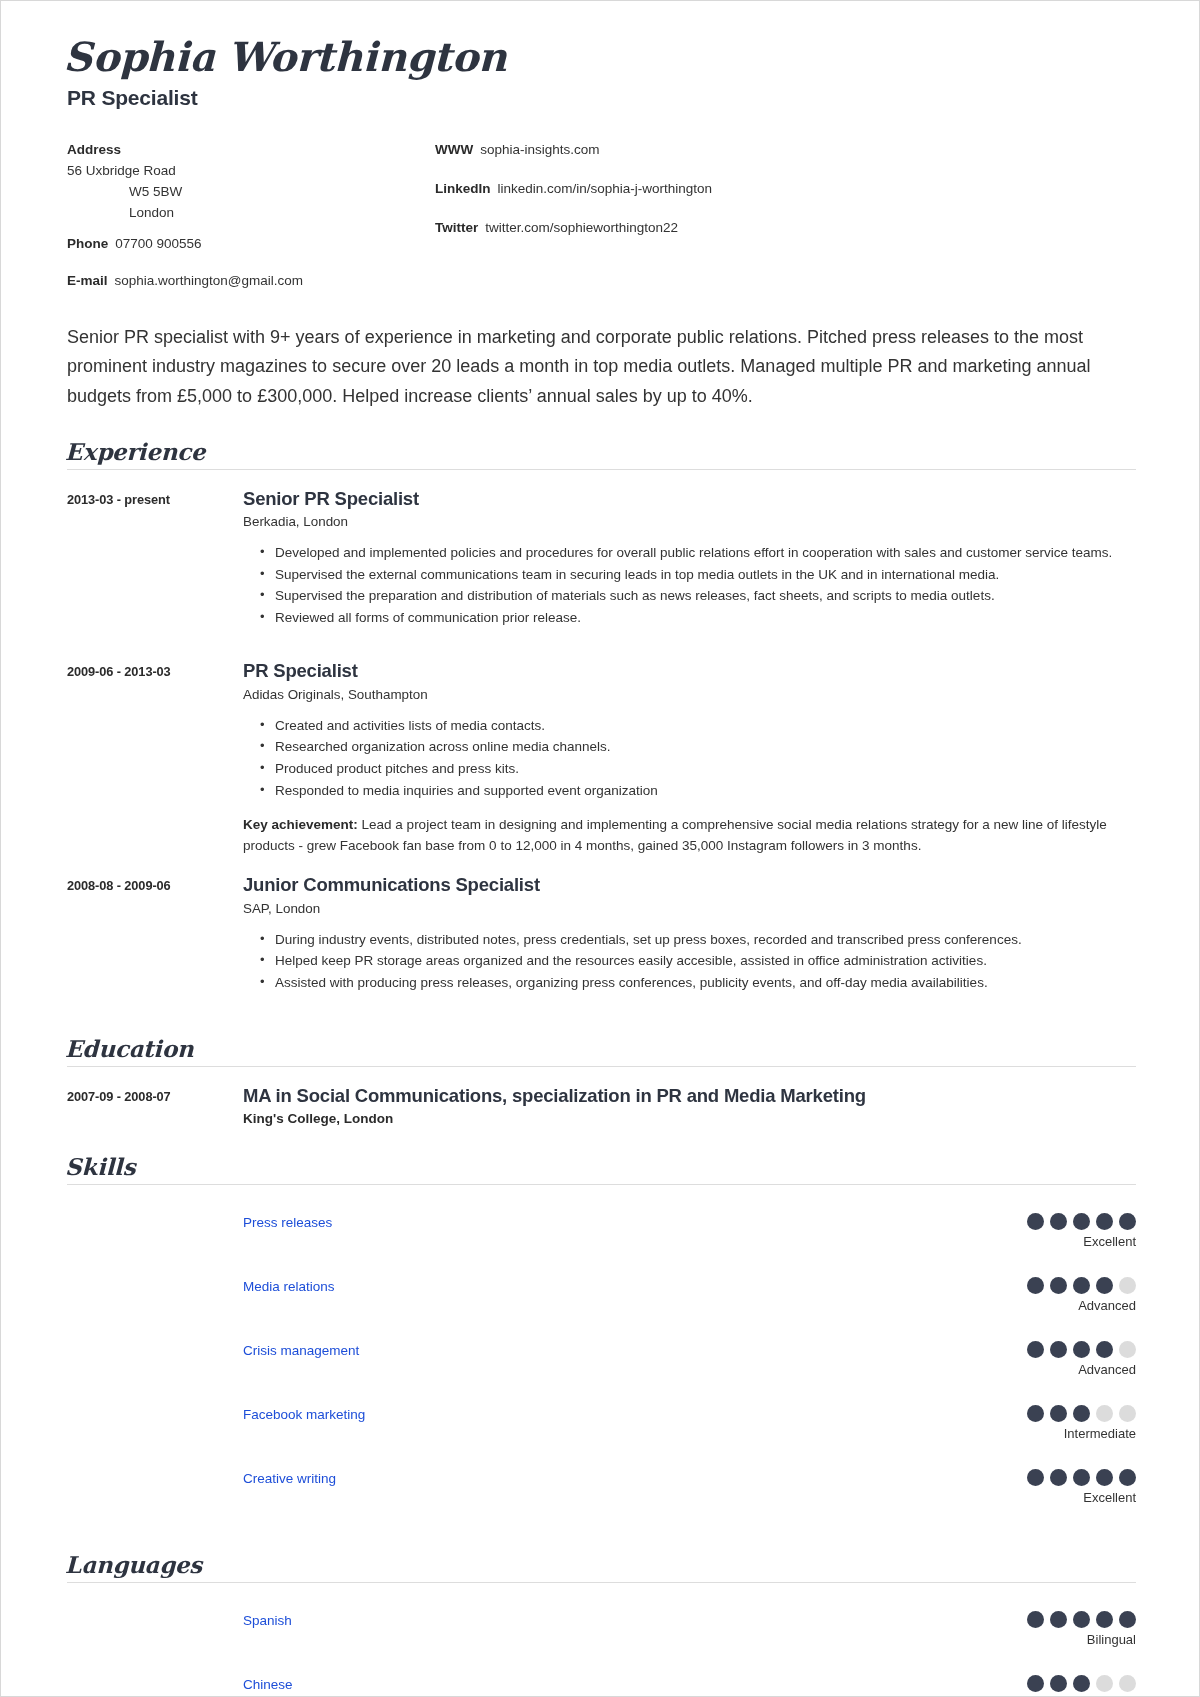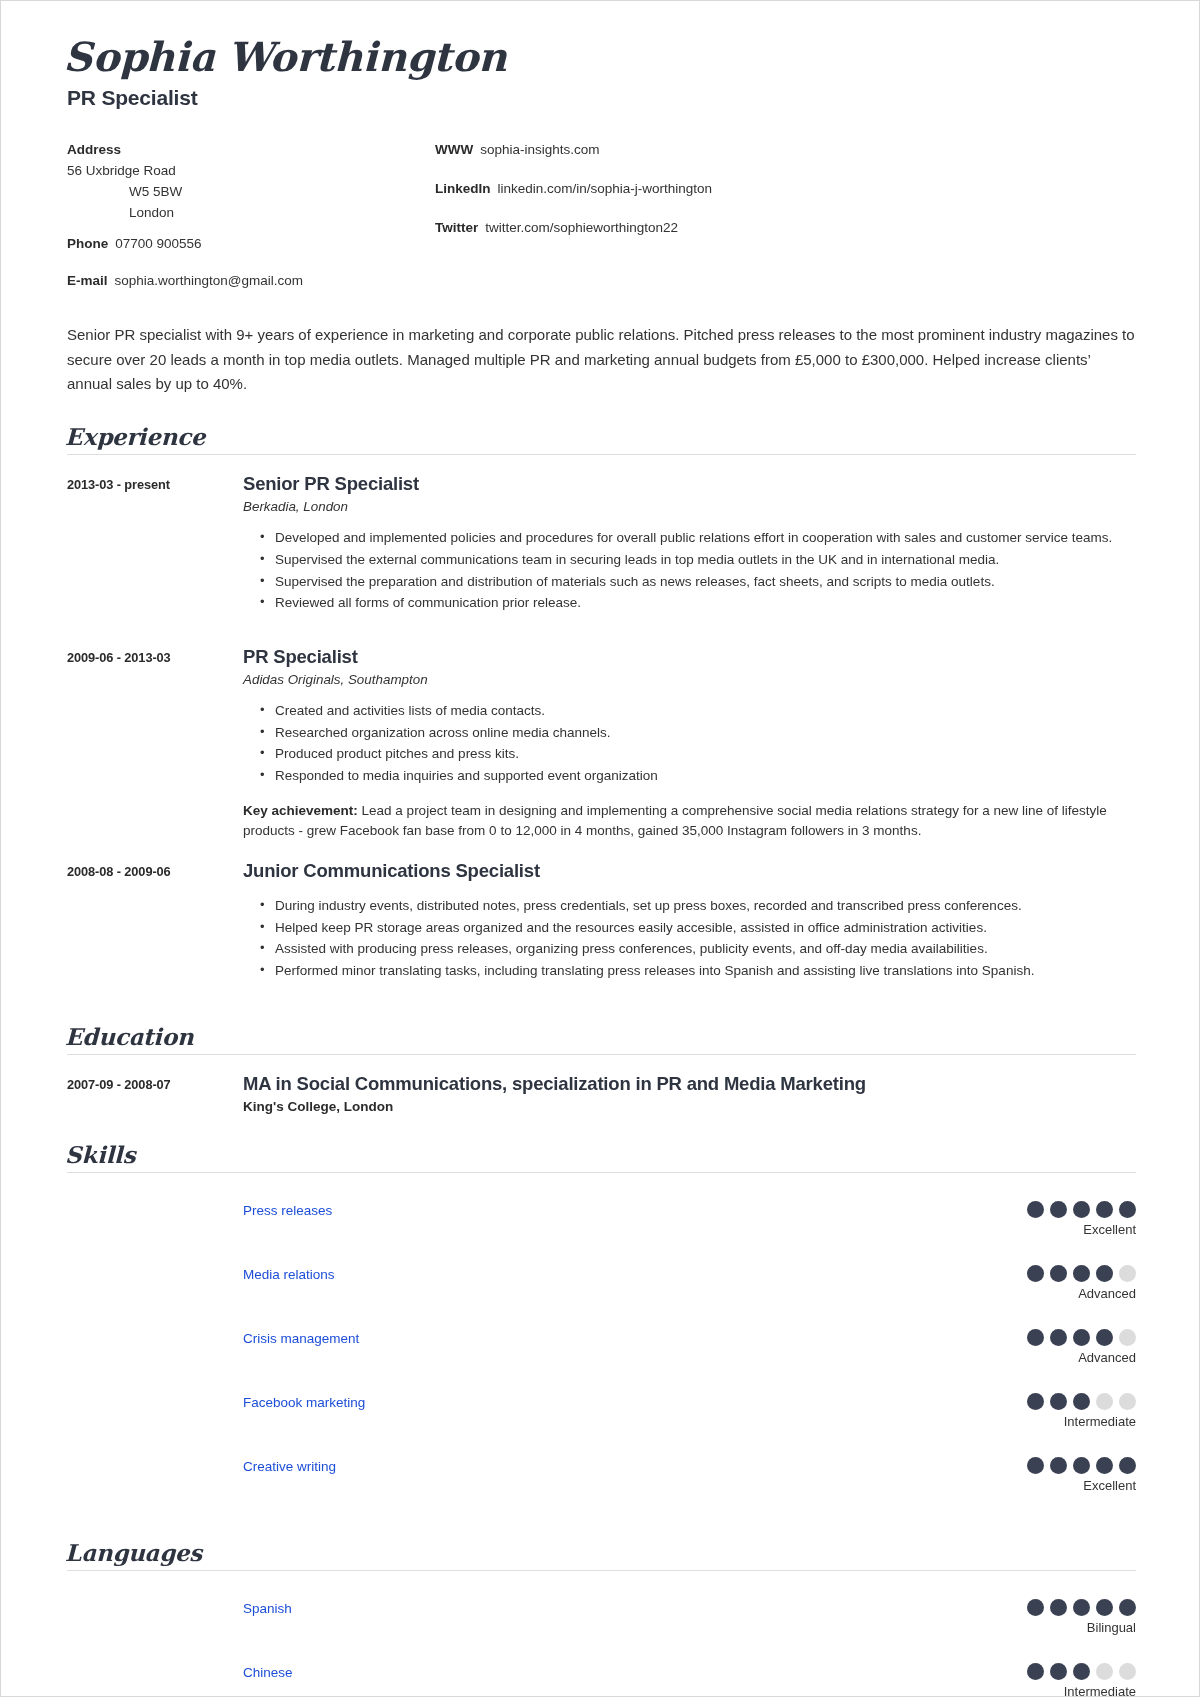--- a/index.html
+++ b/index.html
@@ -51,21 +51,21 @@
   .c-row.tight { margin-bottom: 0; flex-direction: column; }
   .c-label { font-weight: bold; color: #2b2b2b; white-space: nowrap; margin-right: 7px; }
   .c-val { color: #333333; }
   .c-sub { font-size: 13.5px; line-height: 1.55; color: #333333; padding-left: 62px; }
   .c-sub.addr2 { padding-left: 62px; }
   .gap-sm { height: 11px; }
   .gap-md { height: 13px; }
 
   
   .summary {
-    font-size: 15px;
+    font-size: 18px;
     line-height: 1.62;
     color: #333333;
     margin: 26px 0 0 0;
     text-align: left;
   }
 
   
   .section { margin-top: 27px; }
   .section-title {
     font-family: "DejaVu Serif", "Liberation Serif", serif;
@@ -96,21 +96,20 @@
   .entry-role {
     font-size: 18.5px;
     font-weight: bold;
     color: #2e3440;
     line-height: 1.25;
     margin-bottom: 4px;
     letter-spacing: -0.2px;
   }
   .entry-company {
     font-size: 13.4px;
-    font-style: italic;
     color: #333333;
     margin-bottom: 4px;
   }
   ul.bullets { list-style: none; margin: 14px; padding: 0; }
   ul.bullets li {
     position: relative;
     padding-left: 18px;
     font-size: 13.5px;
     line-height: 1.53;
     color: #333333;
@@ -243,25 +242,25 @@
             <span>Lead a project team in designing and implementing a comprehensive social media relations strategy for a new line of lifestyle products - grew Facebook fan base from 0 to 12,000 in 4 months, gained 35,000 Instagram followers in 3 months.</span>
           </div>
         </div>
       </div>
 
       
       <div class="entry">
         <div class="entry-date">2008-08 - 2009-06</div>
         <div class="entry-body">
           <div class="entry-role">Junior Communications Specialist</div>
+          <div class="entry-company">SAP, London</div>
           <ul class="bullets">
             <li>During industry events, distributed notes, press credentials, set up press boxes, recorded and transcribed press conferences.</li>
             <li>Helped keep PR storage areas organized and the resources easily accesible, assisted in office administration activities.</li>
             <li>Assisted with producing press releases, organizing press conferences, publicity events, and off-day media availabilities.</li>
-            <li>Performed minor translating tasks, including translating press releases into Spanish and assisting live translations into Spanish.</li>
           </ul>
         </div>
       </div>
     </div>
 
     <div class="section">
       <div class="section-title">Education</div>
       <div class="section-rule"></div>
 
       <div class="entry">

